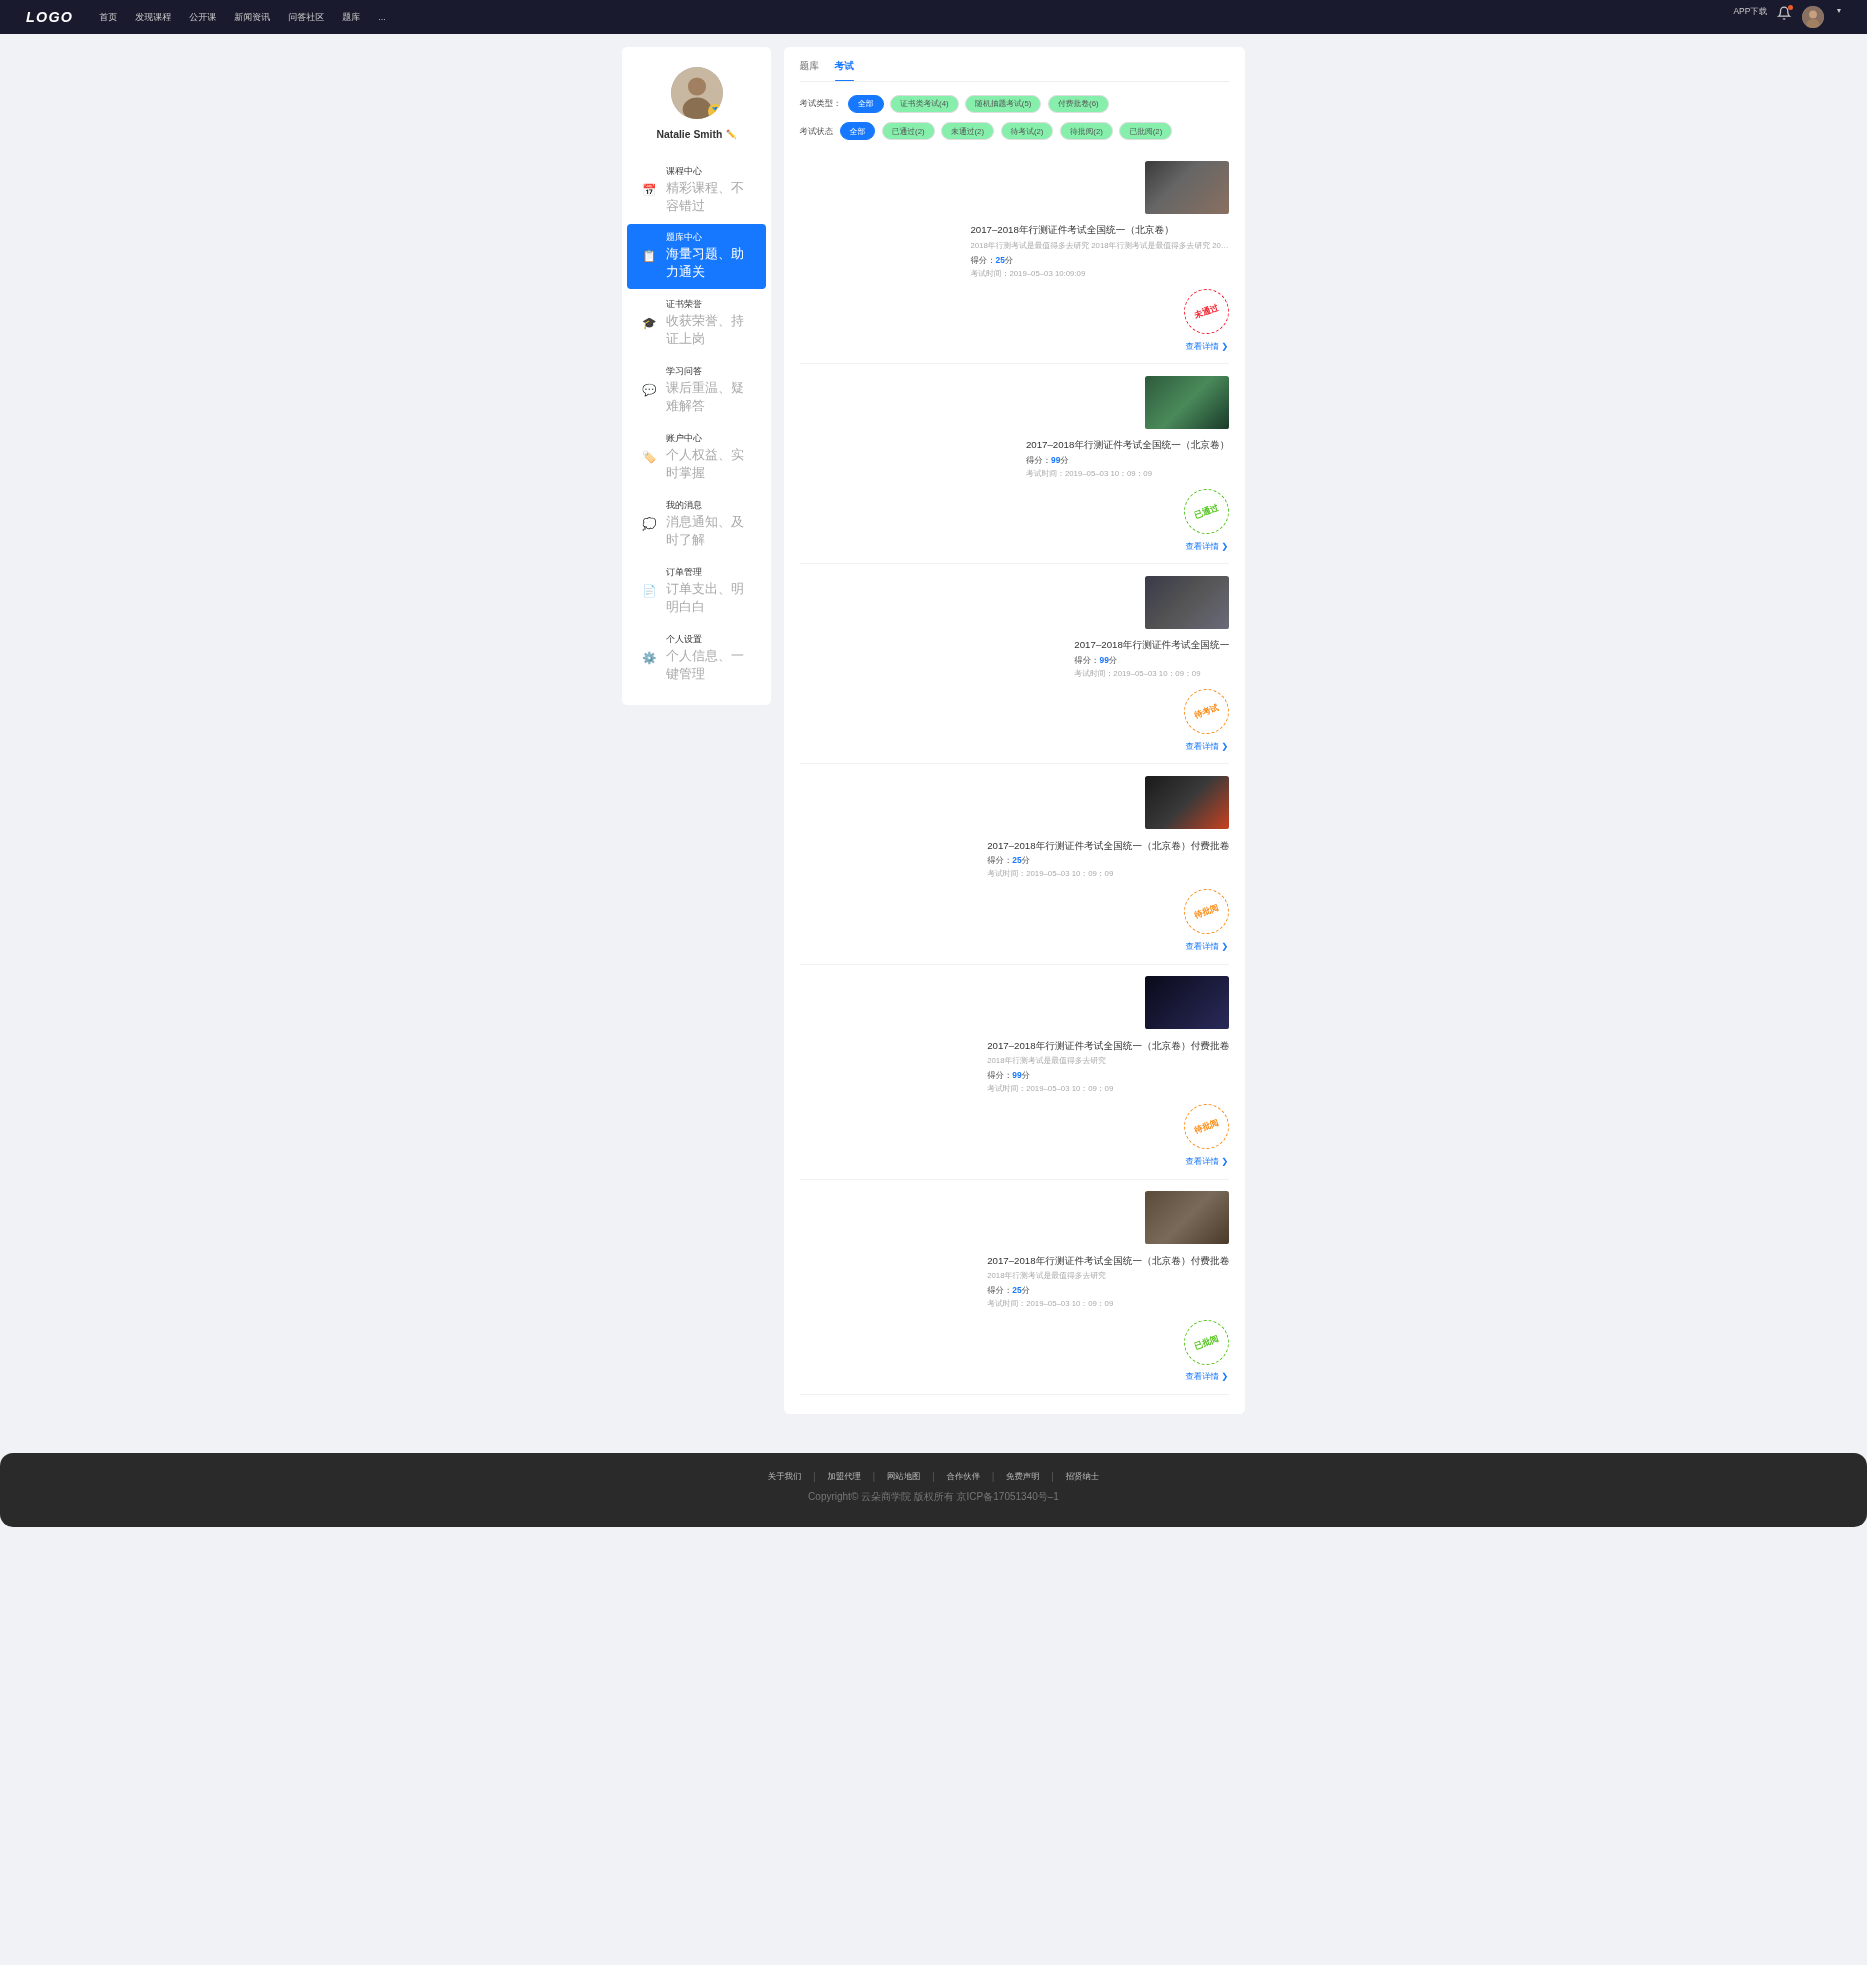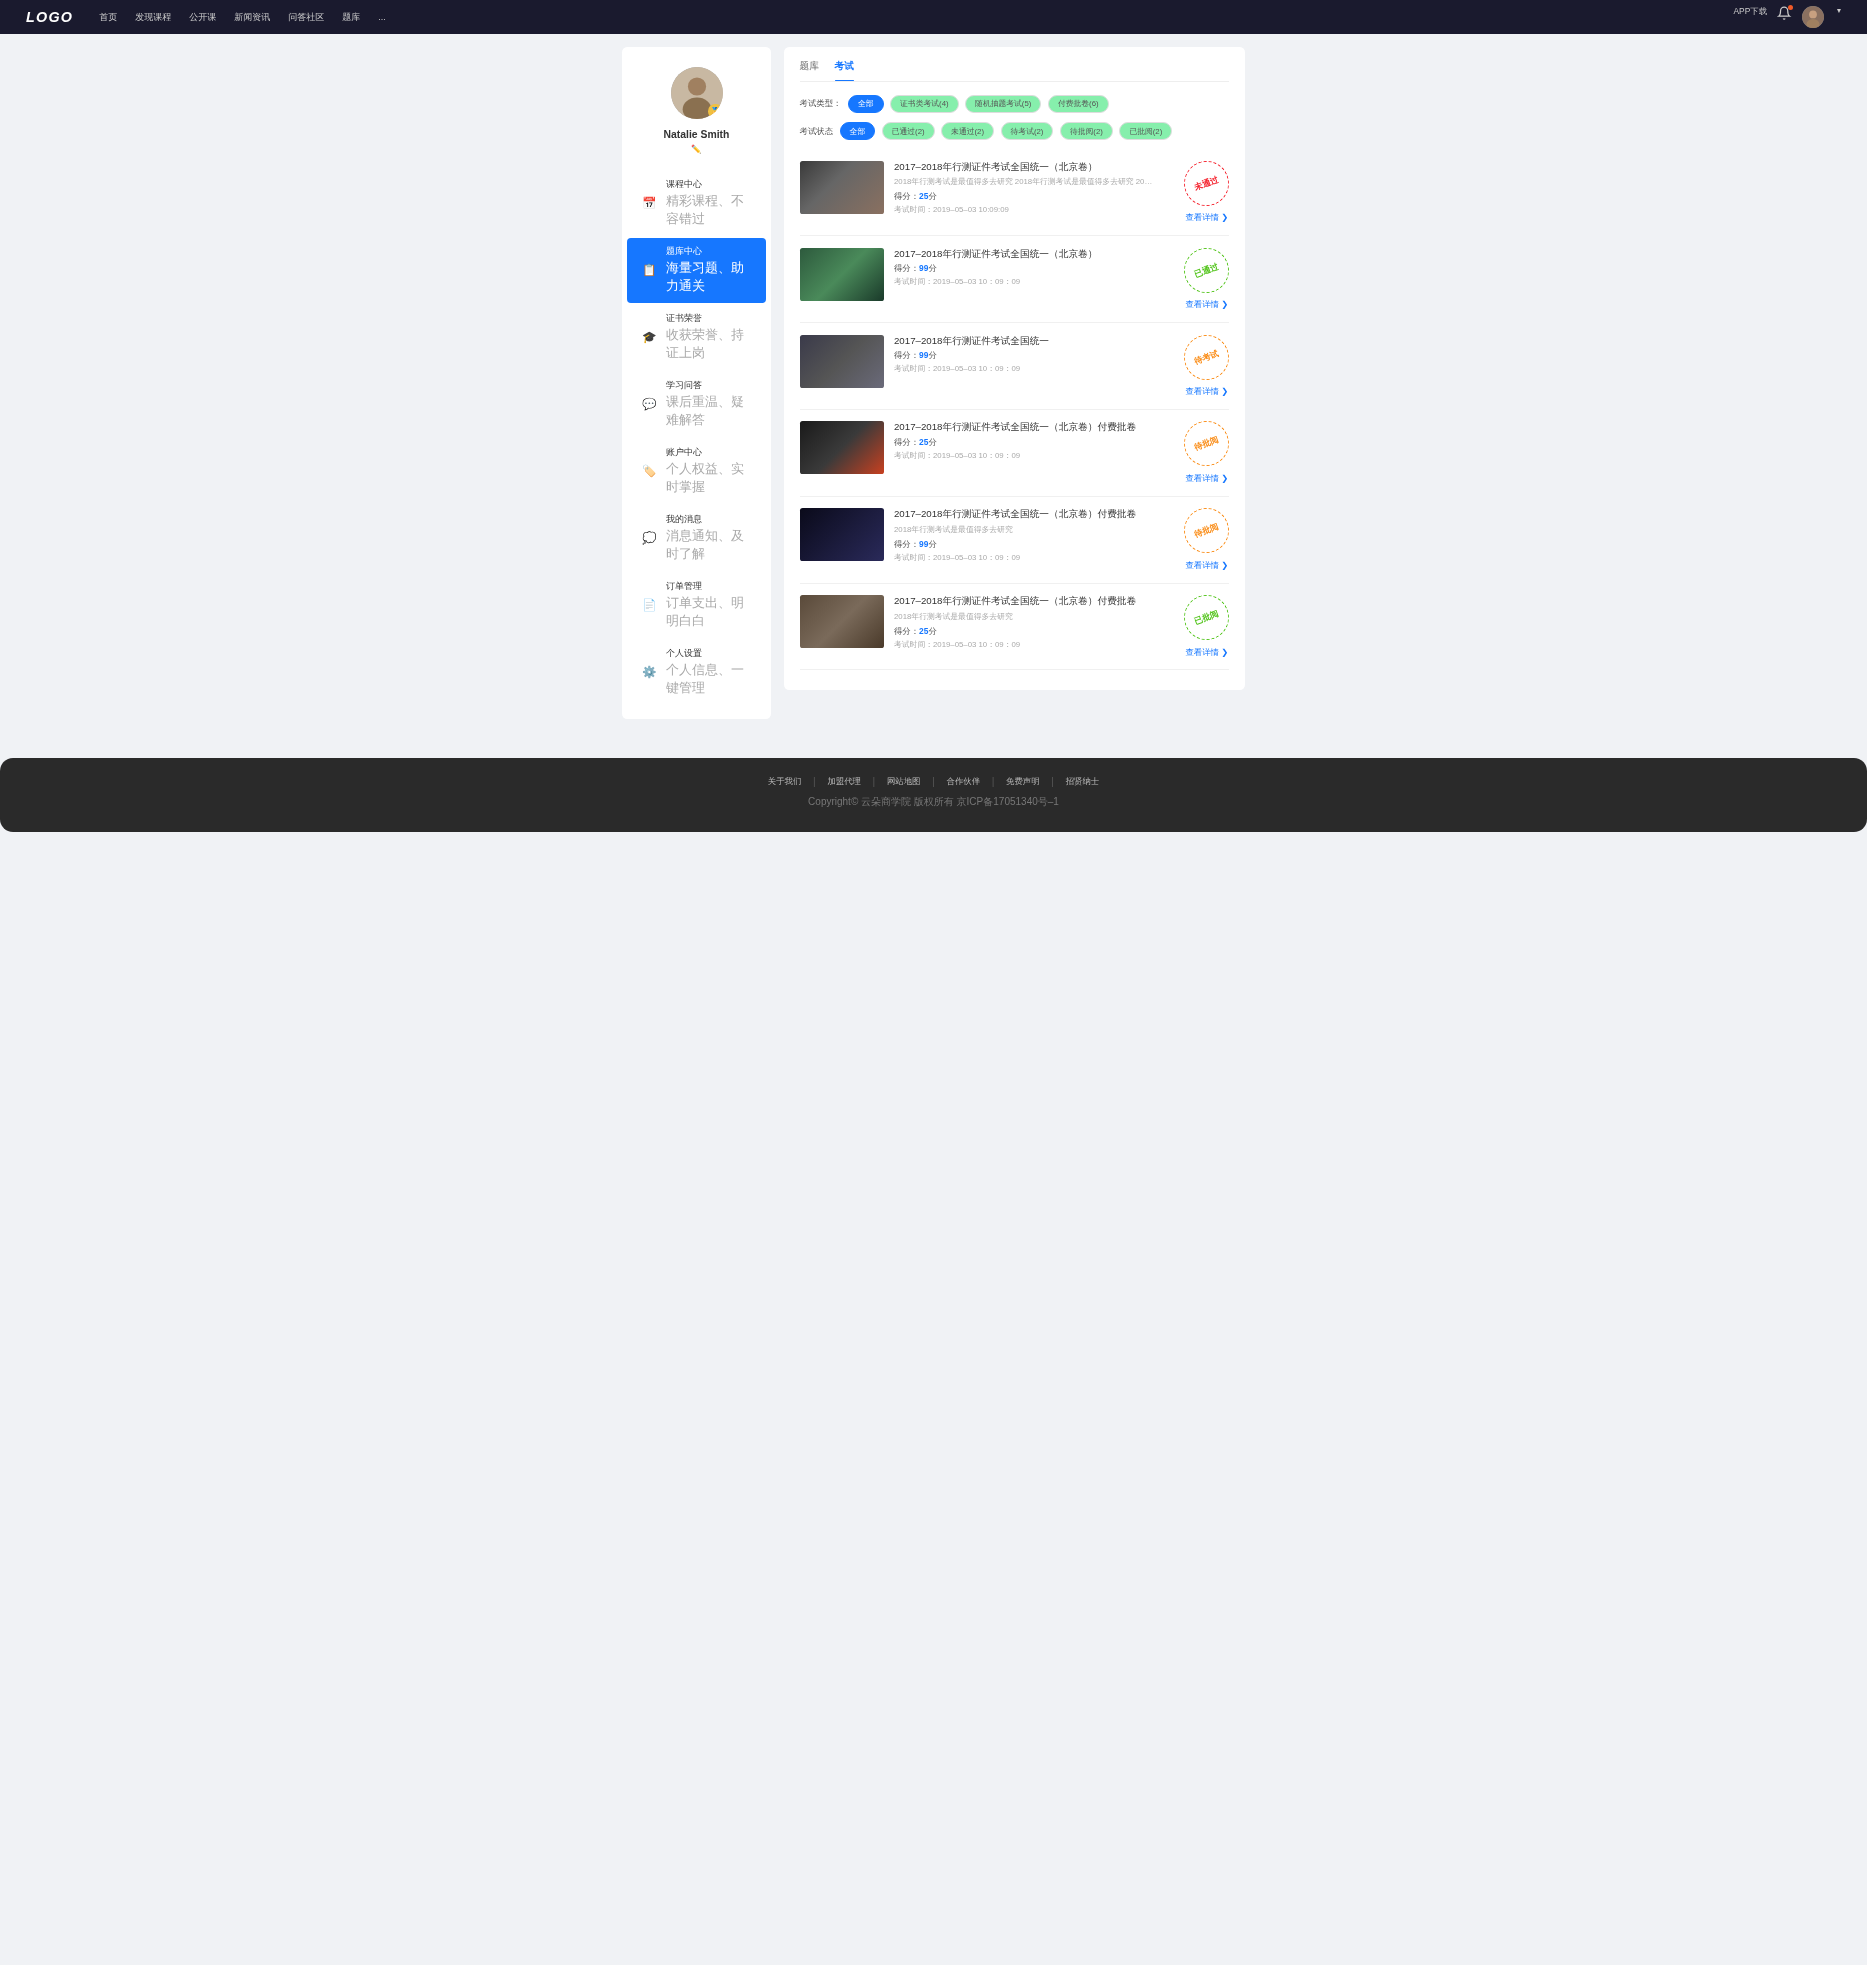--- a/index.html
+++ b/index.html
@@ -112,21 +112,20 @@
       font-size: 7.8px;
     }
     .sidebar-username {
       font-size: 10.4px;
       font-weight: 600;
       color: #333;
       margin: 6.5px 0 2.6px;
       display: flex;
       align-items: center;
       gap: 3.9px;
-      flex-direction: column;
     }
     .edit-icon { color: #999; font-size: 8.4px; cursor: pointer; }
     .sidebar-menu {
       margin-top: 13px;
       width: 100%;
     }
     .sidebar-item {
       display: flex;
       align-items: center;
       padding: 7.8px 15.6px;
@@ -196,24 +195,25 @@
     .filter-btn.active {
       background: #1677ff;
       color: white;
       border-color: #1677ff;
     }
 
     
     .exam-list { display: flex; flex-direction: column; gap: 0; }
     .exam-item {
       display: flex;
-      align-items: flex-start;
+      align-items: flex-end;
       padding: 11.7px 0;
       border-bottom: 0.6px solid #f0f0f0;
       gap: 10.4px;
+      flex-direction: column;
     }
     .exam-thumb {
       width: 84px; height: 53px;
       border-radius: 2.6px;
       overflow: hidden;
       flex-shrink: 0;
       background: #ddd;
     }
     
     .thumb-1 { background: linear-gradient(135deg, #3a3a3a 0%, #666 40%, #8a7060 100%); }

